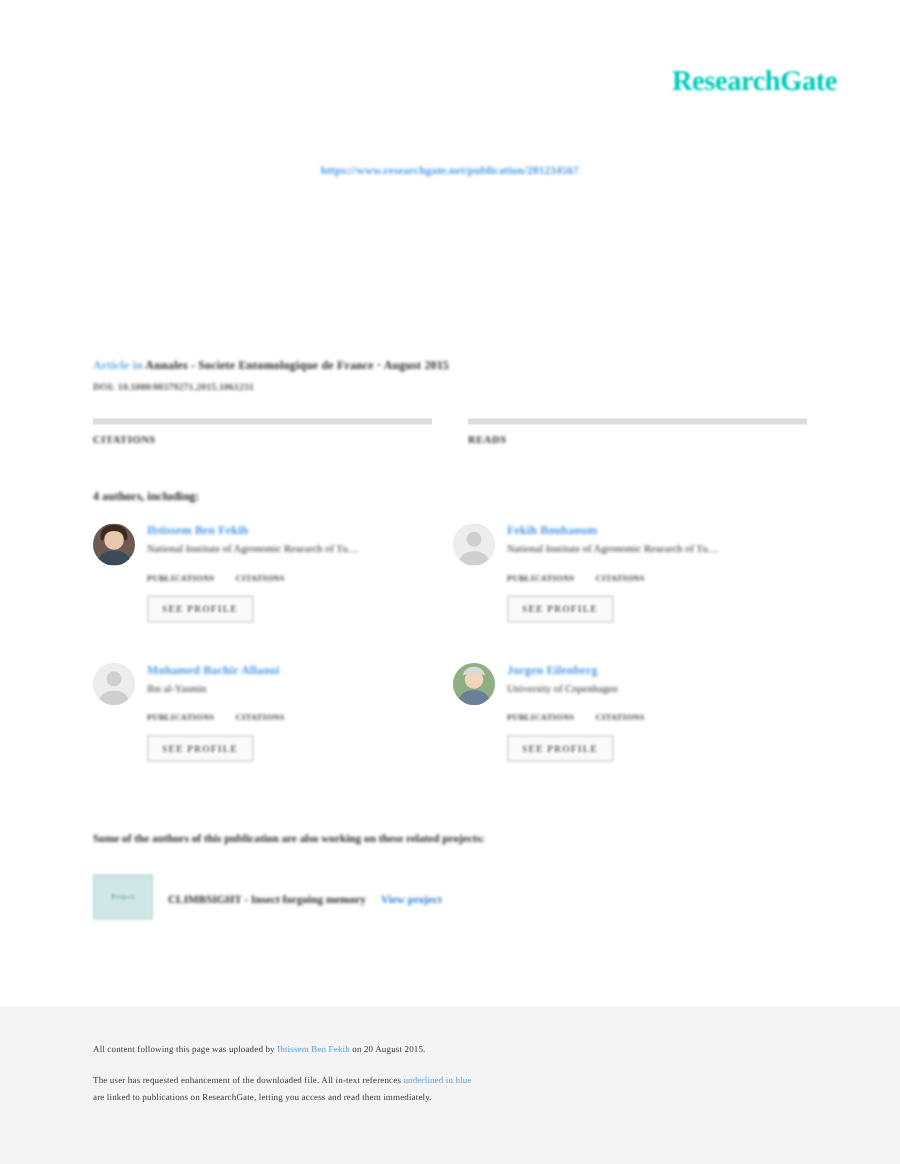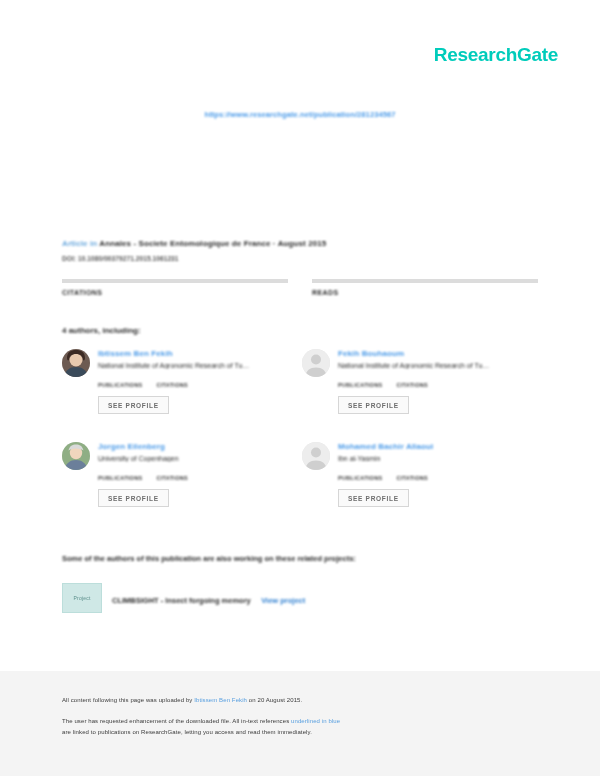--- a/index.html
+++ b/index.html
@@ -10,20 +10,21 @@
     background: #ffffff;
     font-family: "Liberation Sans", sans-serif;
   }
 
   .page {
     position: relative;
     width: 600px;
     height: 776px;
     background: #ffffff;
     overflow: hidden;
+    font-family: Liberation Serif, serif;
   }
 
   
   .logo-row {
     position: absolute;
     top: 44px; left: 0; right: 42px;
     text-align: right;
   }
   .logo {
     display: inline-block;
@@ -348,20 +349,45 @@
             <span class="astat-label">CITATIONS</span>
           </div>
         </div>
         <div class="see-profile">SEE PROFILE</div>
       </div>
     </div>
 
     <div class="author-card">
       <div class="avatar">
         <svg viewBox="0 0 28 28" xmlns="http://www.w3.org/2000/svg">
+          <rect width="28" height="28" fill="#ededed"></rect>
+          <circle cx="14" cy="10.5" r="5" fill="#cfcfcf"></circle>
+          <path d="M3.5 28c0-6.5 4.7-9.5 10.5-9.5S24.5 21.5 24.5 28z" fill="#cfcfcf"></path>
+        </svg>
+      </div>
+      <div class="author-body">
+        <div class="author-name">Mohamed Bachir Allaoui</div>
+        <div class="author-inst">Ibn al-Yasmin</div>
+        <div class="author-stats">
+          <div class="astat">
+            <span class="astat-value"></span>
+            <span class="astat-label">PUBLICATIONS</span>
+          </div>
+          <div class="astat">
+            <span class="astat-value"></span>
+            <span class="astat-label">CITATIONS</span>
+          </div>
+        </div>
+        <div class="see-profile">SEE PROFILE</div>
+      </div>
+    </div>
+
+    <div class="author-card">
+      <div class="avatar">
+        <svg viewBox="0 0 28 28" xmlns="http://www.w3.org/2000/svg">
           <rect width="28" height="28" fill="#8fae84"></rect>
           <circle cx="14" cy="11" r="6.2" fill="#f0d6bd"></circle>
           <path d="M2.5 28c1-7 6-10 11.5-10s10.5 3 11.5 10z" fill="#6b7f9a"></path>
           <path d="M6.5 8.5c1-4.5 4-6 7.5-6s6.5 1.5 7.5 6c-1.5-1-4-2-7.5-2s-6 1-7.5 2z" fill="#d9d9d9"></path>
         </svg>
       </div>
       <div class="author-body">
         <div class="author-name">Jorgen Eilenberg</div>
         <div class="author-inst">University of Copenhagen</div>
         <div class="author-stats">
@@ -371,45 +397,20 @@
           </div>
           <div class="astat">
             <span class="astat-value"></span>
             <span class="astat-label">CITATIONS</span>
           </div>
         </div>
         <div class="see-profile">SEE PROFILE</div>
       </div>
     </div>
 
-    <div class="author-card">
-      <div class="avatar">
-        <svg viewBox="0 0 28 28" xmlns="http://www.w3.org/2000/svg">
-          <rect width="28" height="28" fill="#ededed"></rect>
-          <circle cx="14" cy="10.5" r="5" fill="#cfcfcf"></circle>
-          <path d="M3.5 28c0-6.5 4.7-9.5 10.5-9.5S24.5 21.5 24.5 28z" fill="#cfcfcf"></path>
-        </svg>
-      </div>
-      <div class="author-body">
-        <div class="author-name">Mohamed Bachir Allaoui</div>
-        <div class="author-inst">Ibn al-Yasmin</div>
-        <div class="author-stats">
-          <div class="astat">
-            <span class="astat-value"></span>
-            <span class="astat-label">PUBLICATIONS</span>
-          </div>
-          <div class="astat">
-            <span class="astat-value"></span>
-            <span class="astat-label">CITATIONS</span>
-          </div>
-        </div>
-        <div class="see-profile">SEE PROFILE</div>
-      </div>
-    </div>
-
   </div>
 
   <div class="projects-head">Some of the authors of this publication are also working on these related projects:</div>
 
   <div class="project-row">
     <div class="project-thumb">Project</div>
     <div>
       <span class="project-title">CLIMBSIGHT - Insect forgoing memory</span>
       <span class="project-link">View project</span>
     </div>

